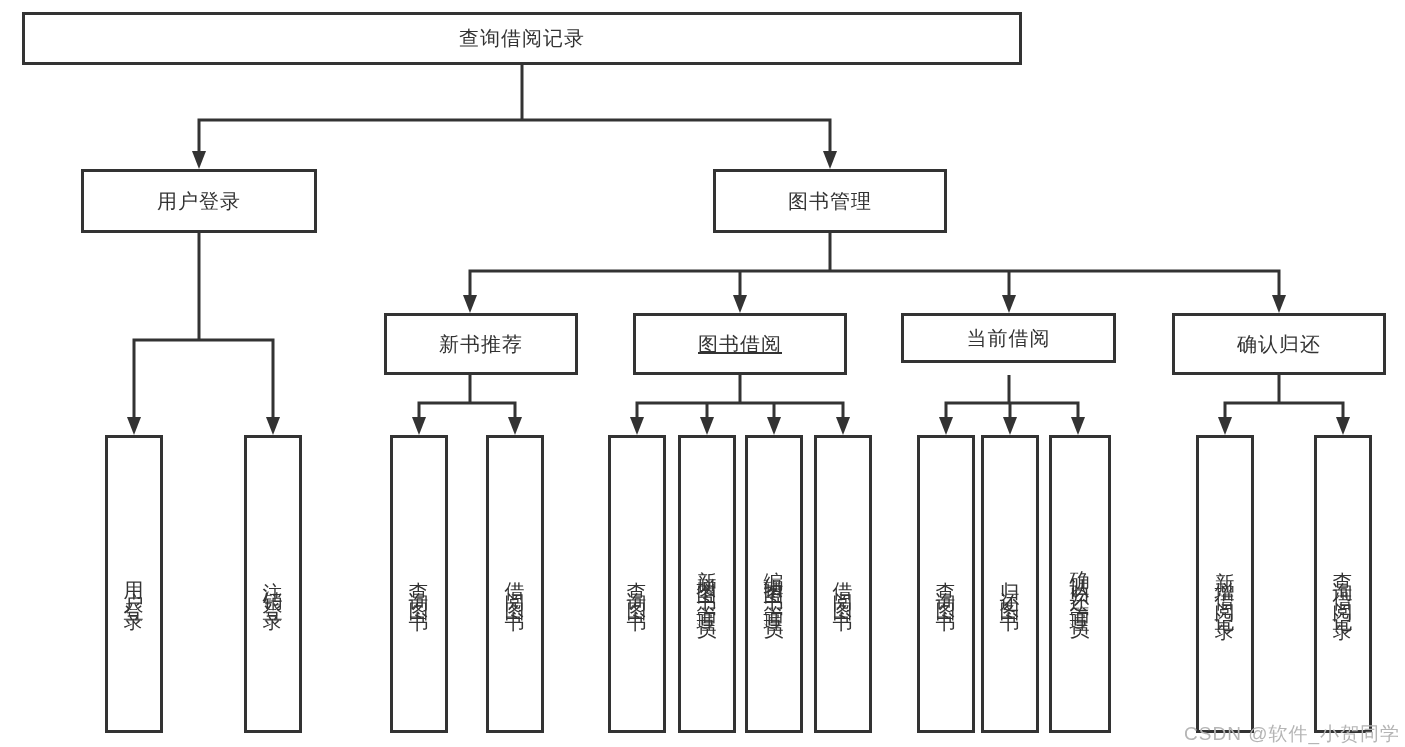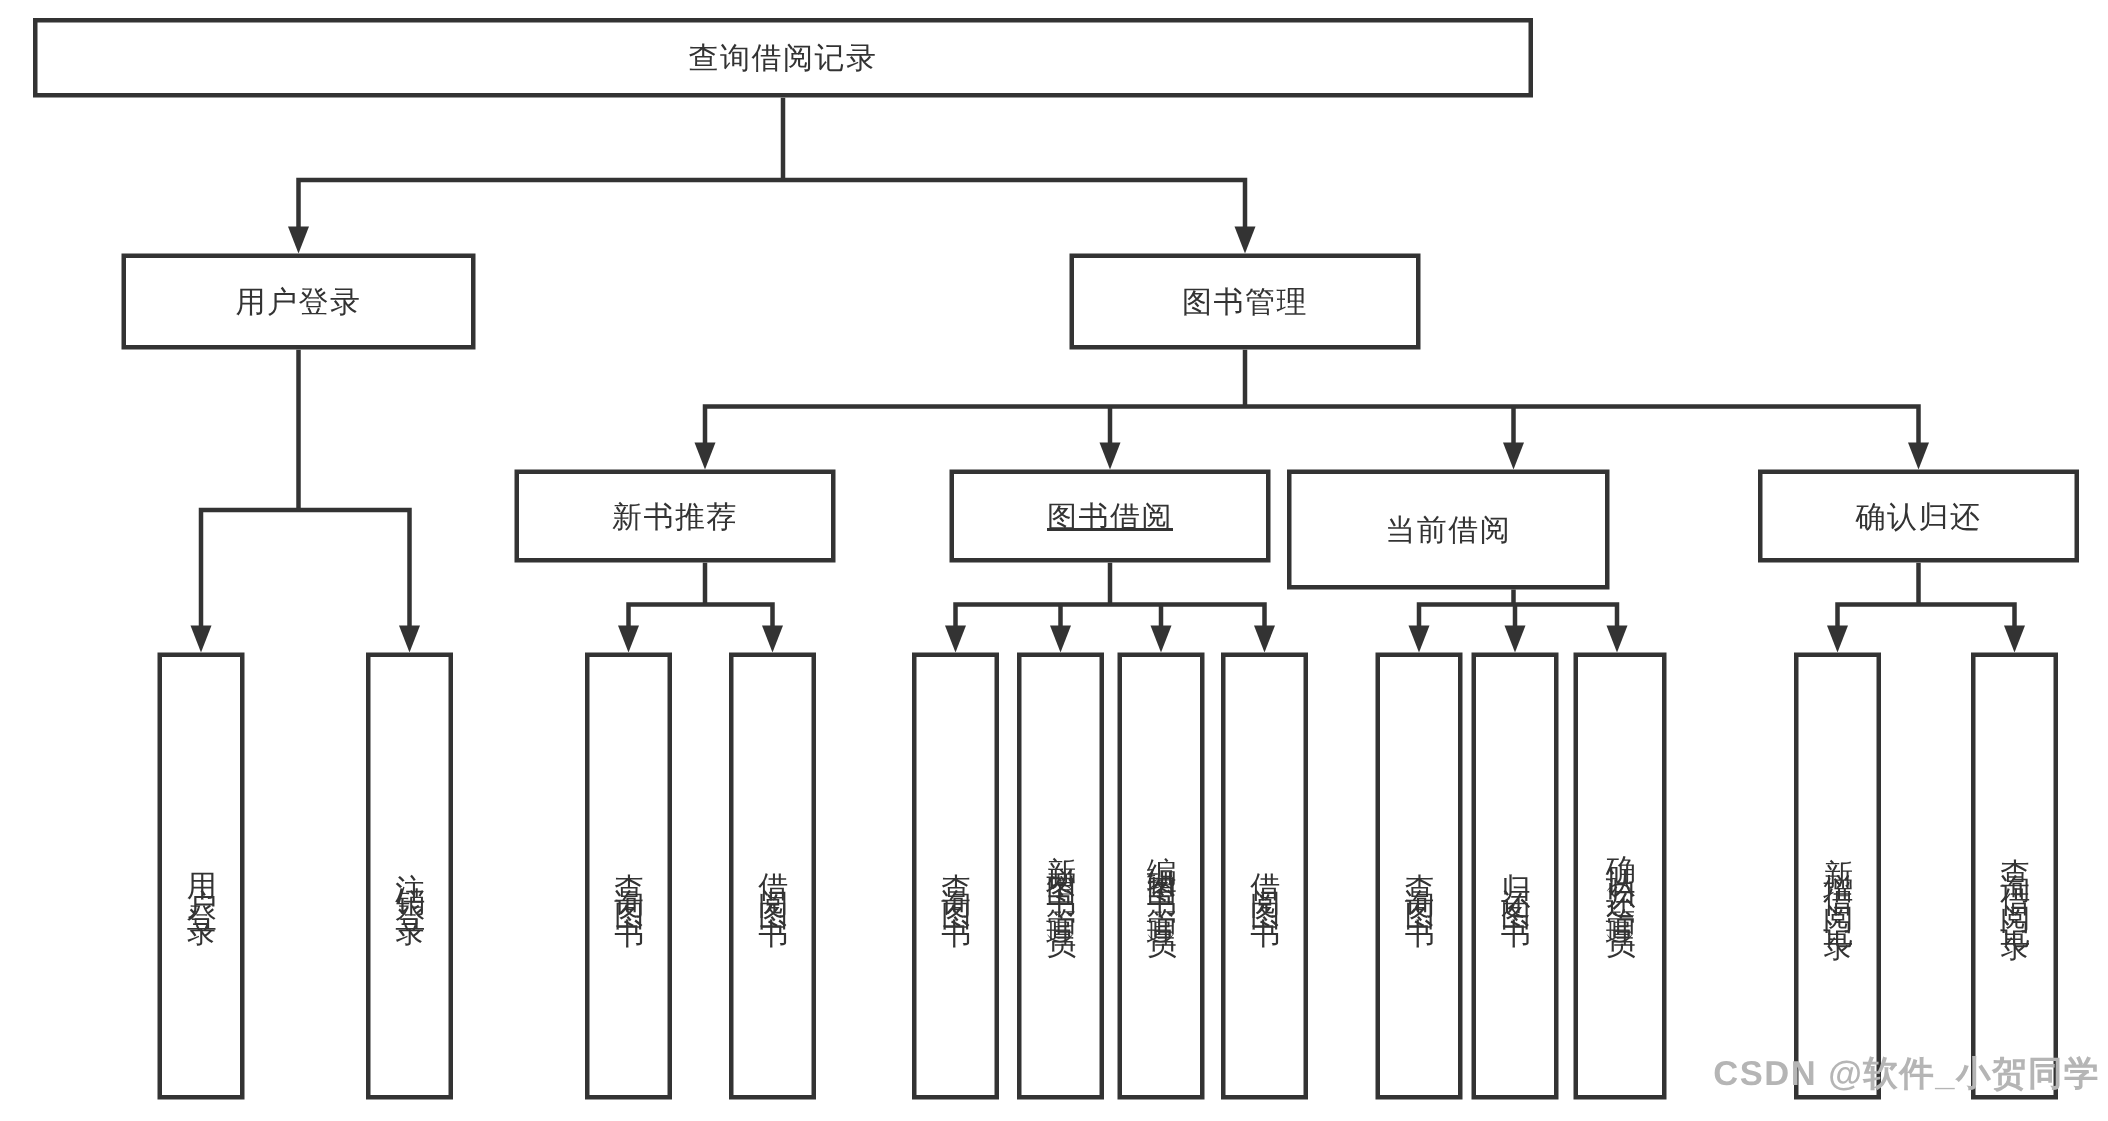--- a/index.html
+++ b/index.html
@@ -49,26 +49,25 @@
     writing-mode: vertical-rl;
     text-orientation: mixed;
     letter-spacing: 10px;
     line-height: 1;
     padding-top: 4px;
   }
   .leaf.tight { letter-spacing: 7px; }
   .watermark {
     position: absolute;
     right: 5px;
-    bottom: 16px;
+    bottom: 0;
     color: var(--watermark);
-    font-size: 23px;
+    font-size: 19px;
     letter-spacing: 1px;
     white-space: nowrap;
-    font-weight: bold;
   }
 </style>
 </head>
 <body>
 
 <div class="canvas">
 
   <svg class="connectors" viewBox="0 0 1405 747" xmlns="http://www.w3.org/2000/svg">
 
     <path d="M522 65 V120"></path>
@@ -115,23 +114,23 @@
     <path d="M1225 419 V403 H1343 V419"></path>
     <polygon points="1218,417 1232,417 1225,435"></polygon>
     <polygon points="1336,417 1350,417 1343,435"></polygon>
   </svg>
 
   <div class="box" style="left:22px; top:12px; width:1000px; height:53px;">查询借阅记录</div>
 
   <div class="box" style="left:81px; top:169px; width:236px; height:64px;">用户登录</div>
   <div class="box" style="left:713px; top:169px; width:234px; height:64px;">图书管理</div>
 
-  <div class="box" style="left:343px; top:313px; width:214px; height:62px;">新书推荐</div>
+  <div class="box" style="left:384px; top:313px; width:194px; height:62px;">新书推荐</div>
   <div class="box" style="left:633px; top:313px; width:214px; height:62px;text-decoration:underline;">图书借阅</div>
-  <div class="box" style="left:858px; top:313px; width:215px; height:80px;">当前借阅</div>
+  <div class="box" style="left:901px; top:313px; width:215px; height:50px;">当前借阅</div>
   <div class="box" style="left:1172px; top:313px; width:214px; height:62px;">确认归还</div>
 
   <div class="box leaf" style="left:105px;">用户登录</div>
   <div class="box leaf" style="left:244px;">注销登录</div>
 
   <div class="box leaf" style="left:390px;">查询图书</div>
   <div class="box leaf" style="left:486px;">借阅图书</div>
 
   <div class="box leaf" style="left:608px;">查询图书</div>
   <div class="box leaf tight" style="left:678px;">新增图书（管理员）</div>

